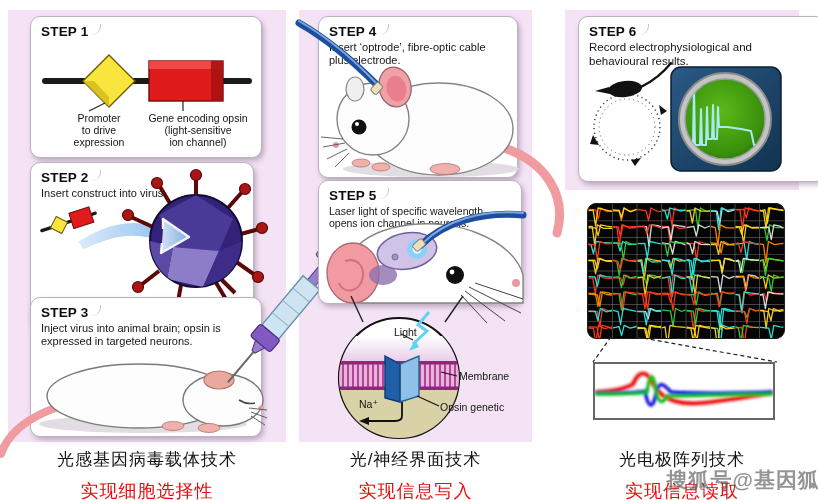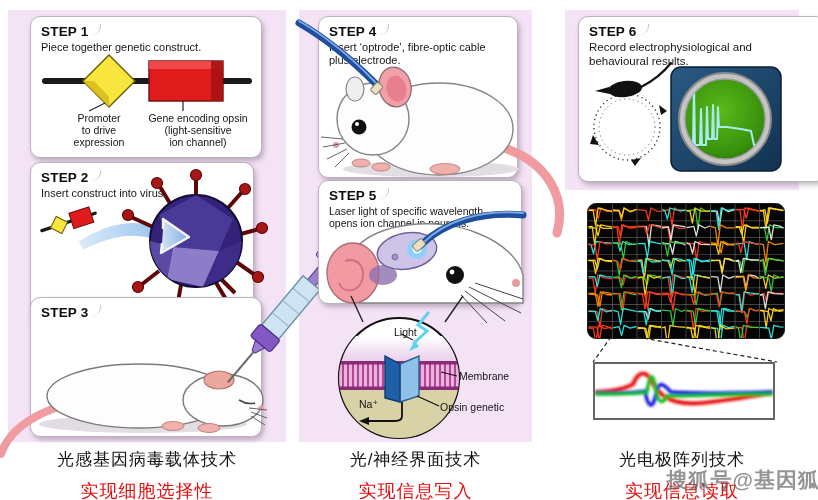--- a/index.html
+++ b/index.html
@@ -29,21 +29,20 @@
 <body>
 
 <div id="stage">
 
   <div class="panel" style="left:8px;top:10px;width:278px;height:432px;"></div>
   <div class="panel" style="left:299px;top:10px;width:233px;height:432px;"></div>
   <div class="panel" style="left:565px;top:10px;width:234px;height:180px;"></div>
 
   <div class="card" style="left:30px;top:16px;width:232px;height:142px;">
     <span class="step-label">STEP 1</span>
-    <div class="step-desc">Piece together genetic construct.</div>
     <svg class="fig" style="left:0;top:34px;width:232px;height:60px;" viewBox="0 0 232 60">
       <line x1="14" y1="30" x2="218" y2="30" stroke="#1a1a1a" stroke-width="6" stroke-linecap="round"></line>
       <polygon points="78,4 104,30 78,56 52,30" fill="#f8e53e" stroke="#6b5a00" stroke-width="1.4"></polygon>
       <polygon points="78,56 52,30 63,30 78,46" fill="#d9bd1d" opacity="0.9"></polygon>
       <rect x="118" y="10" width="74" height="40" fill="#e01b1b" stroke="#6e0a0a" stroke-width="1.4"></rect>
       <polygon points="118,10 192,10 192,18 118,18" fill="#f25050" opacity="0.85"></polygon>
       <polygon points="180,10 192,10 192,50 180,50" fill="#a51111" opacity="0.85"></polygon>
       <line x1="74" y1="52" x2="58" y2="60" stroke="#222" stroke-width="1.2"></line>
       <line x1="152" y1="50" x2="152" y2="60" stroke="#222" stroke-width="1.2"></line>
     </svg>
@@ -110,20 +109,21 @@
         <polygon points="119,52 142,58 136,90 118,76" fill="#5b4aa5"></polygon>
         <polygon points="188,62 211,52 206,84 172,98" fill="#3d2d88"></polygon>
       </g>
 
       <path d="M132,40 L132,30 L158,48 L130,64 L131,54" fill="url(#swoosh)" stroke="#ffffff" stroke-width="2.4" stroke-linejoin="round" opacity="0.95"></path>
     </svg>
   </div>
 
   <div class="card" style="left:30px;top:297px;width:232px;height:140px;">
     <span class="step-label">STEP 3</span>
+    <div class="step-desc" style="width:200px;">Inject virus into animal brain; opsin is expressed in targeted neurons.</div>
     <svg class="fig" style="left:0;top:40px;width:232px;height:100px;" viewBox="0 0 232 100">
       <ellipse cx="112" cy="86" rx="104" ry="9" fill="#e2dde2"></ellipse>
       <path d="M24,70 C -14,84 -26,104 -30,116" stroke="#ef9ba0" stroke-width="8" fill="none" stroke-linecap="round"></path>
       <ellipse cx="108" cy="58" rx="92" ry="32" fill="#fdfdfd" stroke="#7a7a7a" stroke-width="1.4"></ellipse>
       <ellipse cx="192" cy="62" rx="40" ry="26" fill="#fdfdfd" stroke="#7a7a7a" stroke-width="1.4"></ellipse>
       <ellipse cx="188" cy="42" rx="15" ry="9" fill="#eba89e" stroke="#b4766d" stroke-width="1.2"></ellipse>
       <path d="M208,62 q8,5 16,3" stroke="#444" stroke-width="1.6" fill="none"></path>
       <circle cx="230" cy="70" r="2.6" fill="#e79aa0"></circle>
       <path d="M220,74 l16,6 M220,78 l14,9 M218,70 l18,2" stroke="#555" stroke-width="0.9" fill="none"></path>
       <ellipse cx="142" cy="88" rx="11" ry="4.5" fill="#f0b0ac" stroke="#b4766d" stroke-width="0.8"></ellipse>

